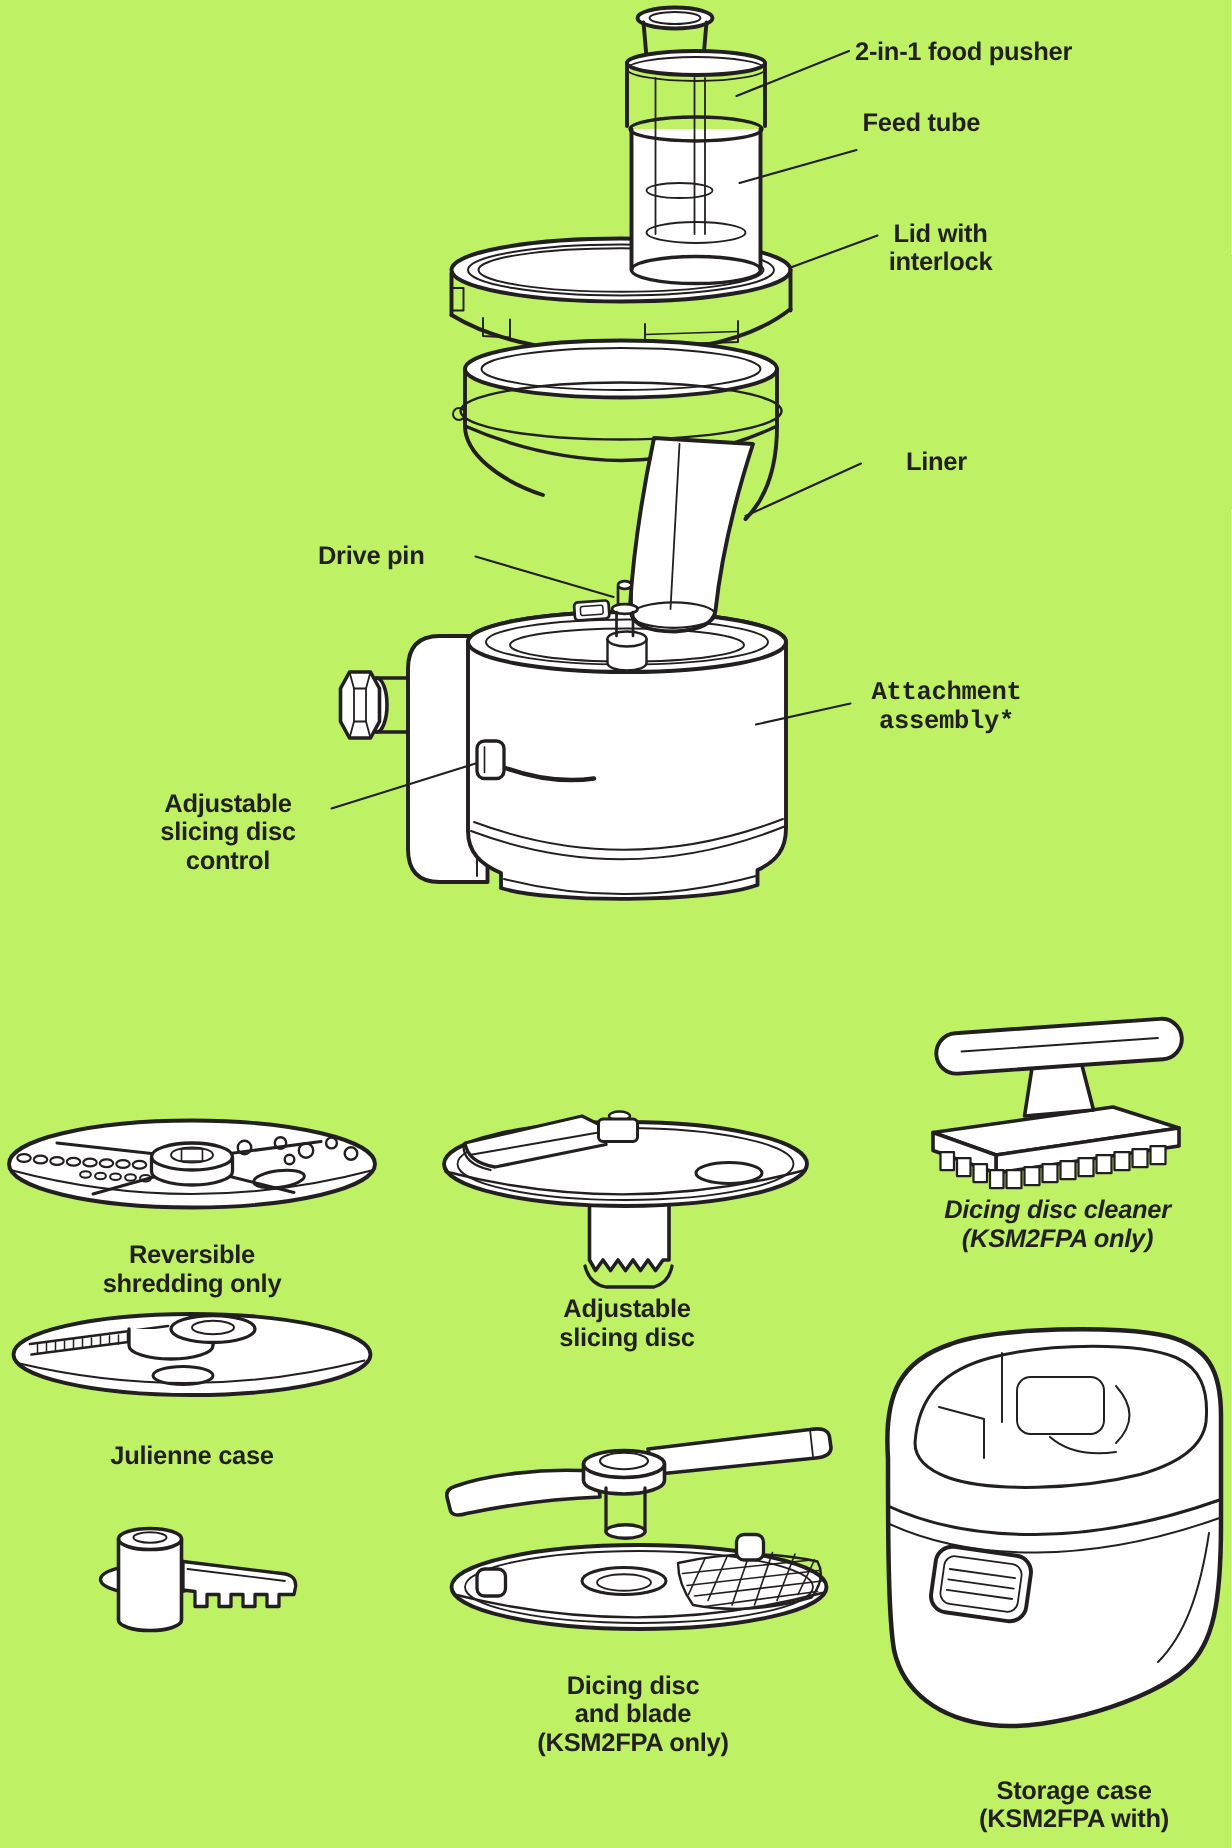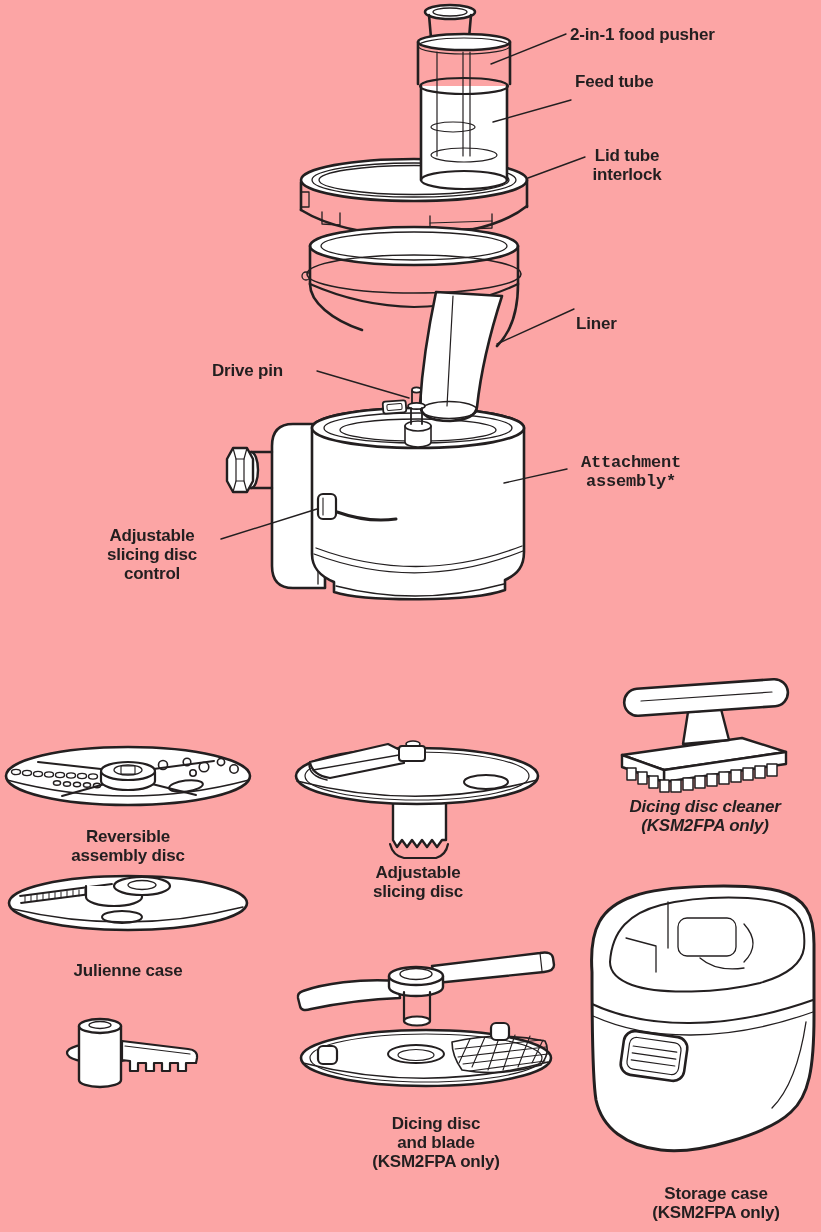--- a/index.html
+++ b/index.html
@@ -1,17 +1,17 @@
 <!DOCTYPE html>
 <html><head>
 <meta charset="utf-8">
 <style>
   html,body { margin:0; padding:0; background:#ffffff; }
   .page {
-    position:relative; width:821px; height:1232px; background:#fca5a5;
+    position:relative; width:821px; height:1232px; background:#bef264;
     overflow:hidden; font-family:"Liberation Sans", sans-serif;
   }
   .art { position:absolute; left:0; top:0; }
   .label {
     position:absolute;
     font-family:"Liberation Sans", sans-serif;
     font-weight:700;
     font-size:17px;
     line-height:19px;
     color:#231f20;
@@ -326,46 +326,46 @@
       <path d="M 632,1056 L 676,1056"></path>
       <path d="M 632,1063 L 676,1063"></path>
     </g>
   </g>
 </svg>
 
   <div class="label" style="left:570px; top:25px; white-space:nowrap;">2-in-1 food pusher</div>
 
   <div class="label" style="left:575px; top:72px; white-space:nowrap;">Feed tube</div>
 
-  <div class="label c" style="left:562px; top:146px; width:130px;">Lid tube
+  <div class="label c" style="left:562px; top:146px; width:130px;">Lid with
 interlock</div>
 
-  <div class="label" style="left:576px; top:298px; white-space:nowrap;margin-top:16px;">Liner</div>
+  <div class="label" style="left:604px; top:298px; white-space:nowrap;">Liner</div>
 
   <div class="label r" style="left:212px; top:361px; width:102px;">Drive pin</div>
 
   <div class="label c" style="left:565px; top:453px; width:132px;font-family:Liberation Mono, monospace;">Attachment
 assembly*</div>
 
   <div class="label c" style="left:88px; top:526px; width:128px;">Adjustable
 slicing disc
 control</div>
 
   <div class="label c" style="left:28px; top:827px; width:200px;">Reversible
-assembly disc</div>
+shredding only</div>
 
   <div class="label c" style="left:28px; top:961px; width:200px;">Julienne case</div>
 
   <div class="label c" style="left:320px; top:863px; width:196px;">Adjustable
 slicing disc</div>
 
   <div class="label c" style="left:601px; top:797px; width:208px;font-style:italic;">Dicing disc cleaner
 (KSM2FPA only)</div>
 
 
-  <div class="label c" style="left:336px; top:1114px; width:200px;">Dicing disc
+  <div class="label c" style="left:322px; top:1114px; width:200px;">Dicing disc
 and blade
 (KSM2FPA only)</div>
 
   <div class="label c" style="left:612px; top:1184px; width:208px;">Storage case
-(KSM2FPA only)</div>
+(KSM2FPA with)</div>
 
 </div>
 
 </body></html>

